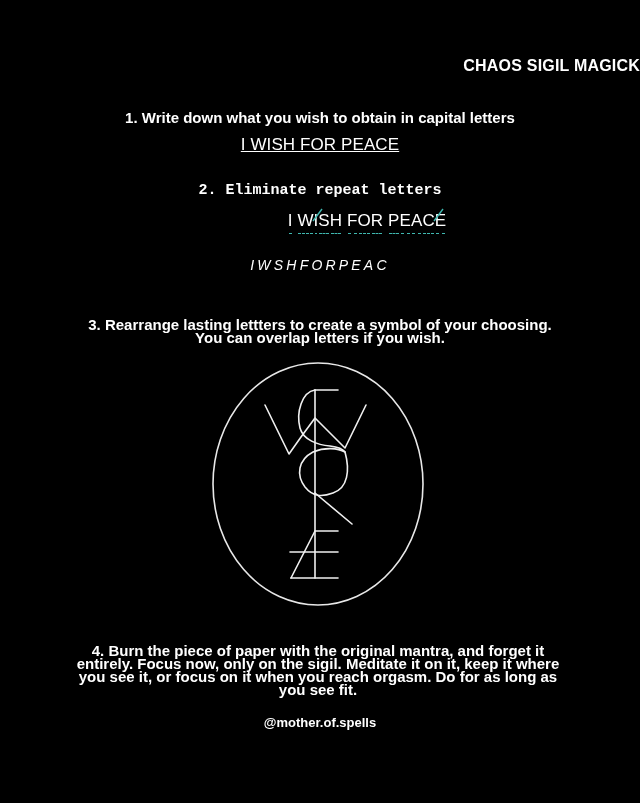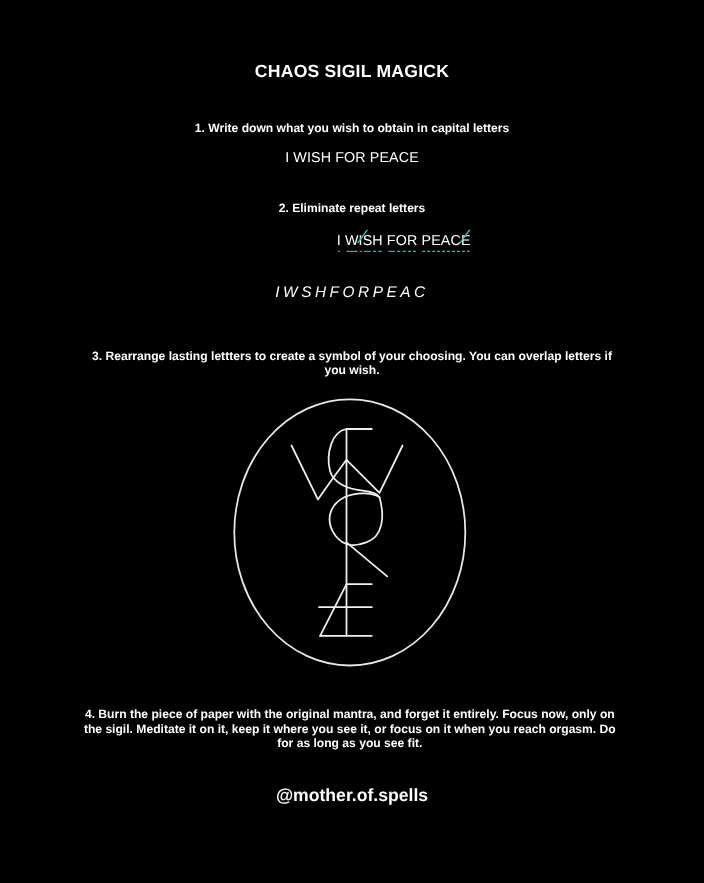--- a/index.html
+++ b/index.html
@@ -1,31 +1,31 @@
 <!DOCTYPE html>
 <html><head>
 <meta charset="utf-8">
 <style>
   html, body { margin: 0; padding: 0; background: #000; }
   body {
     width: 640px; height: 803px; position: relative; overflow: hidden;
     color: #fff; font-family: "Liberation Sans", sans-serif;
   }
   .abs { position: absolute; left: 0; width: 640px; text-align: center; }
-  .title { top: 57px; font-size: 16px; font-weight: bold; letter-spacing: 0.2px; }
-  .step { font-size: 11px; font-weight: bold; line-height: 13px; }
-  .plain { font-size: 13px; letter-spacing: 0.1px; }
+  .title { top: 57px; font-size: 16px; font-weight: bold; letter-spacing: 0.2px; text-align: right; }
+  .step { font-size: 15px; font-weight: bold; line-height: 13px; }
+  .plain { font-size: 17px; letter-spacing: 0.1px; text-decoration: underline; }
   .s1 { top: 111px; }
   .w1 { top: 135px; }
-  .s2 { top: 184px; }
+  .s2 { top: 184px; font-family: Liberation Mono, monospace; }
   .w2 { top: 211px; padding-left: 47px; }
   .w3 { top: 257px; font-style: italic; letter-spacing: 3.2px; font-size: 14px; }
   .s3 { top: 318px; left: 75px; width: 490px; }
   .s4 { top: 644px; left: 76px; width: 484px; }
-  .handle { top: 715px; font-size: 16px; font-weight: bold; }
+  .handle { top: 715px; font-size: 13px; font-weight: bold; }
   .elim { display: inline-block; position: relative; }
   .elim .ch { position: relative; display: inline-block; }
   .elim .ch.u::after {
     content: ""; position: absolute; left: 1px; right: 1px; bottom: -3px;
     border-bottom: 1.5px dashed #3fb8b0;
   }
   .sigil { position: absolute; left: 0; top: 0; }
 </style>
 </head>
 <body>

